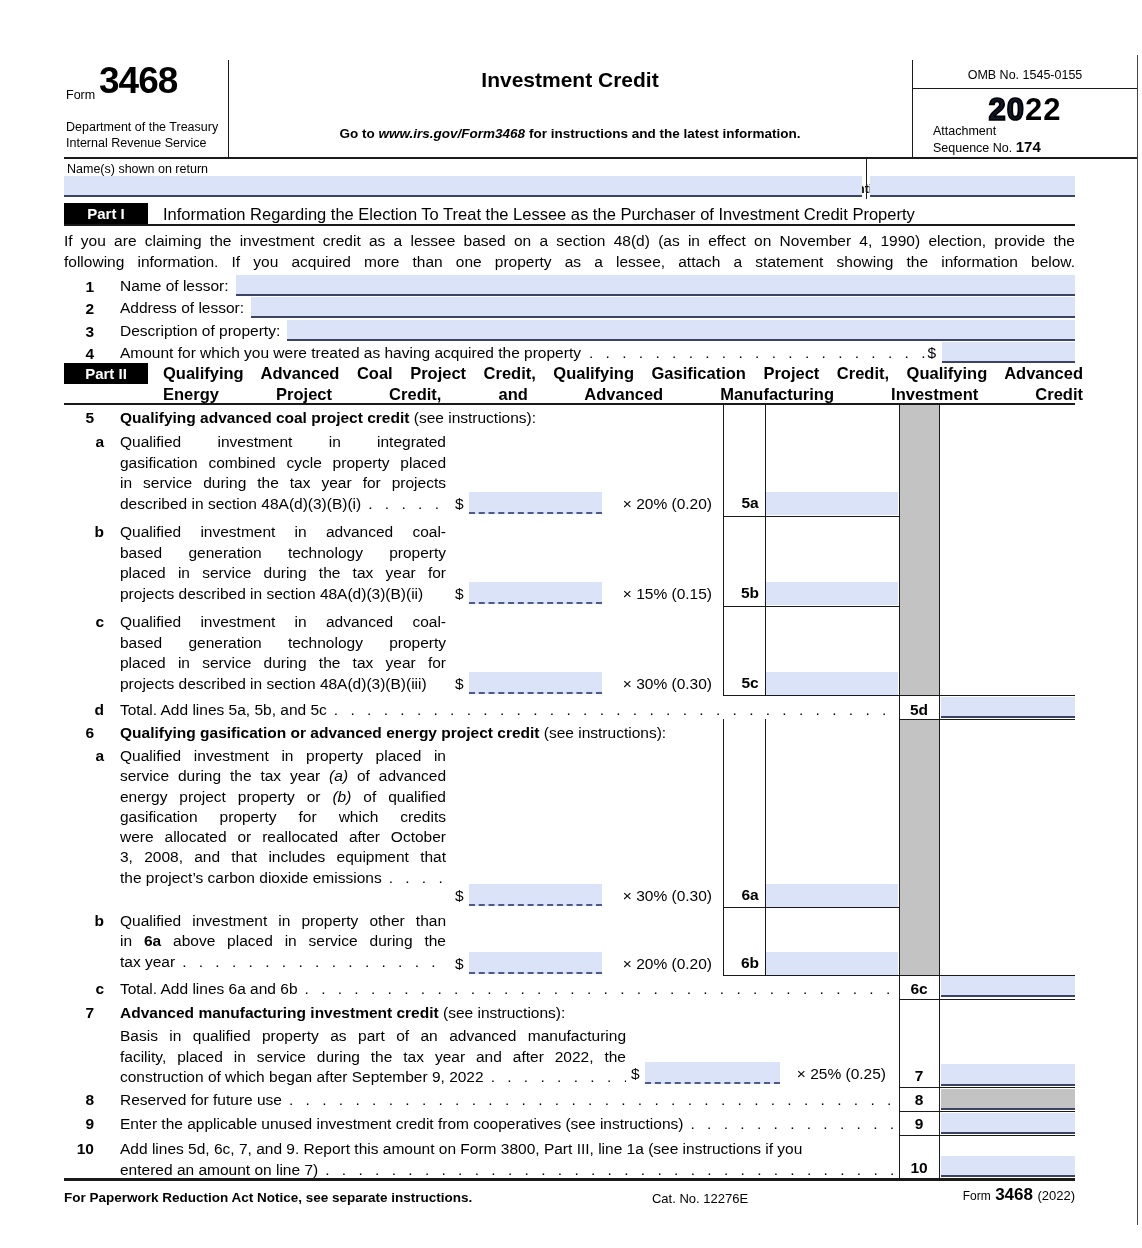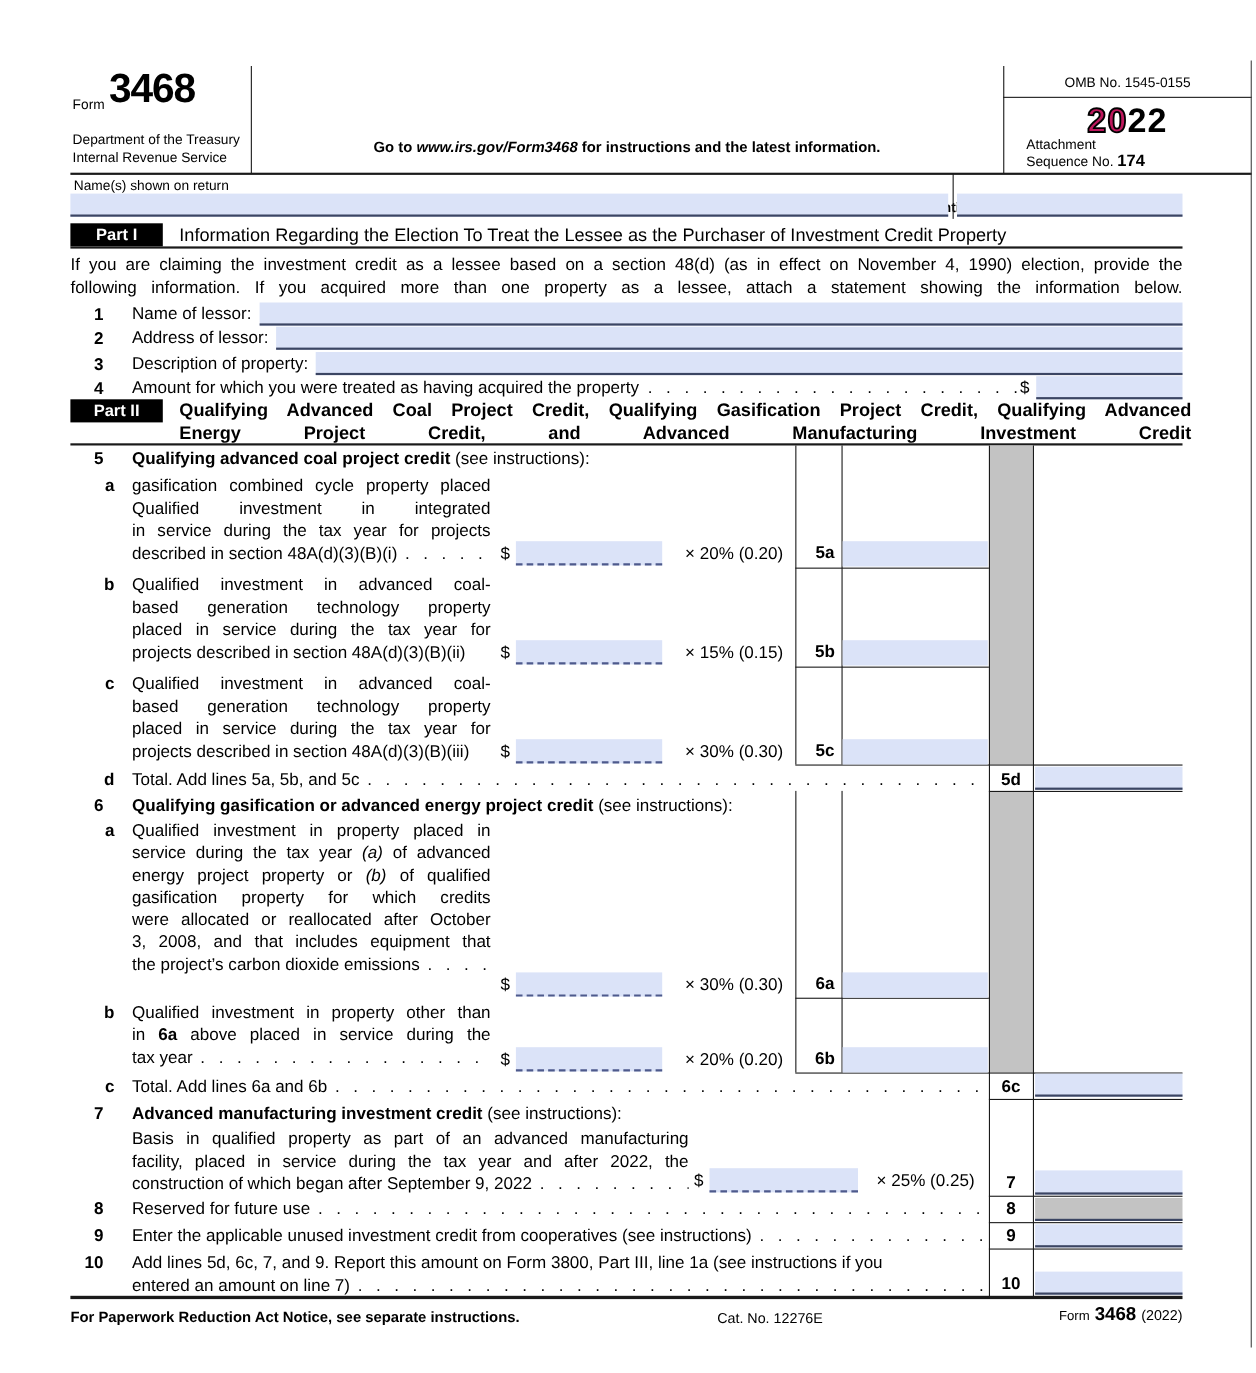--- a/index.html
+++ b/index.html
@@ -35,34 +35,35 @@
   .dollar{position:absolute;font-size:15.5px;line-height:20px;}
   .center{text-align:center;}
   .p1row{display:flex;align-items:flex-end;height:22.6px;font-size:15.5px;}
   .p1row .n{width:30px;text-align:right;font-weight:bold;flex:none;}
   .p1row .lab{margin-left:26px;white-space:nowrap;flex:none;padding-bottom:1px;}
   .p1row .f{flex:1;margin-left:7px;height:19px;background:#dbe3f8;border-bottom:2px solid #3b4563;}
   .p1row .ffix{flex:none;width:133px;margin-left:6px;height:19px;background:#dbe3f8;border-bottom:2px solid #3b4563;}
   .p1row .dots2{flex:1;overflow:hidden;white-space:nowrap;word-spacing:8px;padding:0 5px 1px 8px;}
   .p1row .dol{flex:none;padding-bottom:1px;}
   .yr{font-size:31px;font-weight:bold;letter-spacing:1px;}
-  .yr .outline{color:#be185d;-webkit-text-stroke:1.7px #000;}
+  .yr .outline{color:#0f172a;-webkit-text-stroke:1.7px #000;}
 </style>
 </head>
 <body>
 
 <div id="page">
 
   <div class="t sm" style="left:66px;top:88px;">Form</div>
   <div class="t b" style="left:99px;top:62px;font-size:37px;line-height:38px;letter-spacing:-1px;">3468</div>
   <div class="t sm" style="left:66px;top:120px;">Department of the Treasury</div>
   <div class="t sm" style="left:66px;top:136px;">Internal Revenue Service</div>
 
   <div class="vline" style="left:228px;top:60px;height:98px;"></div>
 
+  <div class="t b center" style="left:228px;top:67px;width:684px;font-size:21px;line-height:26px;">Investment Credit</div>
   <div class="t b center" style="left:228px;top:125px;width:684px;font-size:13.5px;line-height:17px;">Go to <i>www.irs.gov/Form3468</i> for instructions and the latest information.</div>
 
   <div class="vline" style="left:912px;top:60px;height:98px;"></div>
 
   <div class="t sm center" style="left:912px;top:68px;width:226px;">OMB No. 1545-0155</div>
   <div class="hline" style="left:912px;top:88px;width:226px;"></div>
   <div class="abs yr center" style="left:912px;top:92px;width:226px;"><span class="outline">20</span><span>22</span></div>
   <div class="t sm" style="left:933px;top:124px;">Attachment</div>
   <div class="t sm" style="left:933px;top:139px;"><span>Sequence No. </span><span class="b" style="font-size:15px;">174</span></div>
 
@@ -137,22 +138,22 @@
   <div class="hline" style="left:899px;top:1111px;width:176px;"></div>
   <div class="hline" style="left:899px;top:1135px;width:176px;"></div>
   <div class="hline" style="left:64px;top:1178px;width:1011px;height:3px;"></div>
 
   <div class="num" style="top:408px;">5</div>
   <div class="t" style="left:120px;top:408px;"><b>Qualifying advanced coal project credit</b> (see instructions):</div>
 
   <div class="let" style="top:432px;">a</div>
   <div class="tb tb5" style="left:120px;top:432px;width:326px;">
     <div>
+        <div class="jl">Qualified investment in integrated</div>
         <div class="jl">gasification combined cycle property placed</div>
-        <div class="jl">Qualified investment in integrated</div>
         <div class="jl">in service during the tax year for projects</div>
       </div>
     <div class="ll">
         <span>described in section 48A(d)(3)(B)(i)</span>
         <span class="dots">. . . . . . . . . . . . . . . . . . . . . . . . . . . . . . . . . . . . . . . . . . . . . . . .</span>
       </div>
   </div>
   <div class="dollar" style="left:455px;top:494px;">$</div>
   <div class="dfield" style="left:469px;top:492px;width:133px;height:20px;"></div>
   <div class="rate" style="left:610px;top:494px;">× 20% (0.20)</div>

